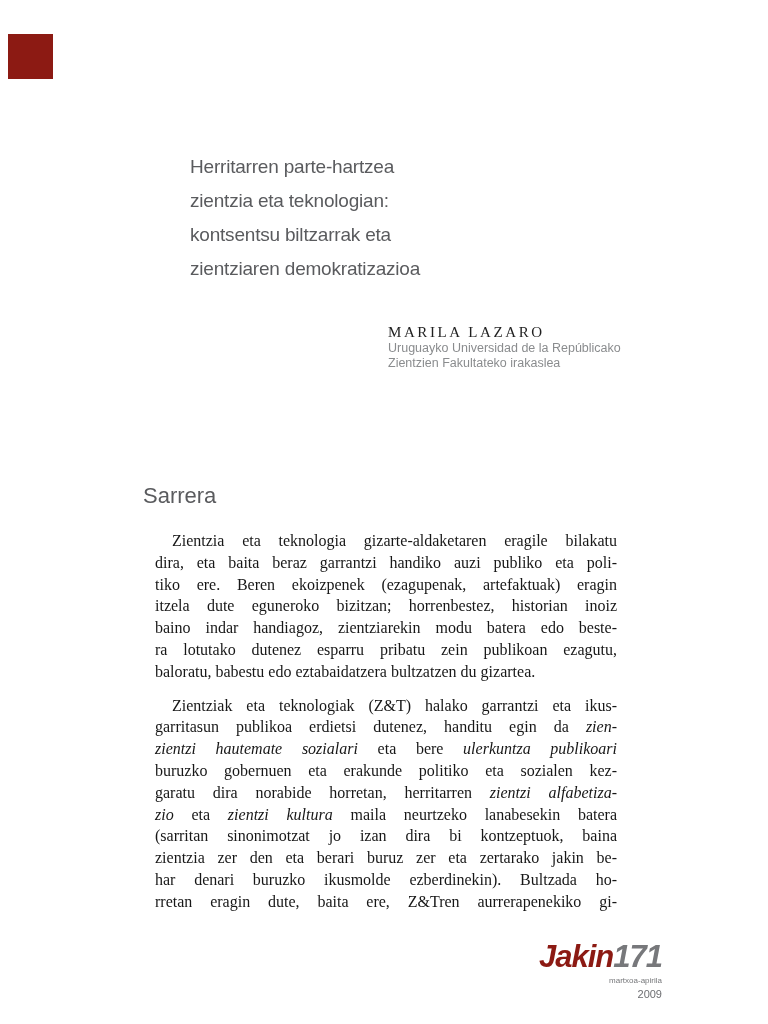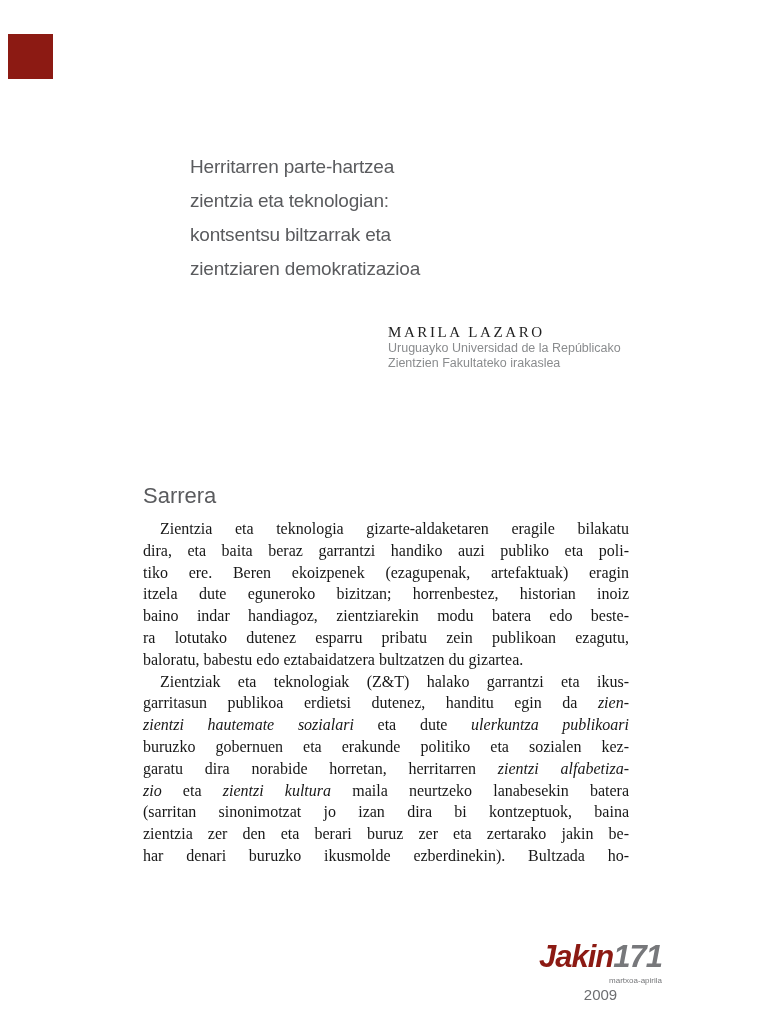--- a/index.html
+++ b/index.html
@@ -66,21 +66,21 @@
   .body-text {
     position: absolute;
     left: 143px;
     top: 518px;
     width: 486px;
     font-family: "Liberation Serif", serif;
     font-size: 16px;
     line-height: 21.8px;
     color: #171717;
   }
-  .para { margin: 0; }
+  .para { margin: 12px; }
   .para .line {
     text-align: justify;
     text-align-last: justify;
   }
   .para .line.last {
     text-align-last: left;
   }
   .para .line.indent {
     text-indent: 17px;
   }
@@ -100,24 +100,23 @@
   }
   .logo-jakin { color: var(--accent); }
   .logo-num { color: #77787b; }
   .issue-line {
     font-size: 8px;
     line-height: 9px;
     color: #77787b;
     margin-top: 4px;
   }
   .issue-year {
-    font-size: 15px;
+    font-size: 11px;
     line-height: 11px;
     color: #6d6e71;
-    text-align: center;
   }
 </style>
 </head>
 <body>
 
 <div class="page">
 
   <div class="corner-square"></div>
 
   <div class="title-block">
@@ -141,27 +140,28 @@
         <div class="line"><span>dira, eta baita beraz garrantzi handiko auzi publiko eta poli-</span></div>
         <div class="line"><span>tiko ere. Beren ekoizpenek (ezagupenak, artefaktuak) eragin</span></div>
         <div class="line"><span>itzela dute eguneroko bizitzan; horrenbestez, historian inoiz</span></div>
         <div class="line"><span>baino indar handiagoz, zientziarekin modu batera edo beste-</span></div>
         <div class="line"><span>ra lotutako dutenez esparru pribatu zein publikoan ezagutu,</span></div>
         <div class="line last"><span>baloratu, babestu edo eztabaidatzera bultzatzen du gizartea.</span></div>
       </div>
       <div class="para">
         <div class="line indent"><span>Zientziak eta teknologiak (Z&amp;T) halako garrantzi eta ikus-</span></div>
         <div class="line"><span>garritasun publikoa erdietsi dutenez, handitu egin da </span><i>zien-</i></div>
-        <div class="line"><i>zientzi hautemate sozialari</i><span> eta dute </span><i>ulerkuntza publikoari</i></div>
+        <div class="line"><i>zientzi hautemate sozialari</i><span> eta bere </span><i>ulerkuntza publikoari</i></div>
         <div class="line"><span>buruzko gobernuen eta erakunde politiko eta sozialen kez-</span></div>
         <div class="line"><span>garatu dira norabide horretan, herritarren </span><i>zientzi alfabetiza-</i></div>
         <div class="line"><i>zio</i><span> eta </span><i>zientzi kultura</i><span> maila neurtzeko lanabesekin batera</span></div>
         <div class="line"><span>(sarritan sinonimotzat jo izan dira bi kontzeptuok, baina</span></div>
         <div class="line"><span>zientzia zer den eta berari buruz zer eta zertarako jakin be-</span></div>
         <div class="line"><span>har denari buruzko ikusmolde ezberdinekin). Bultzada ho-</span></div>
+        <div class="line"><span>rretan eragin dute, baita ere, Z&amp;Tren aurrerapenekiko gi-</span></div>
       </div>
     </div>
 
   <div class="footer-logo">
     <div class="logo-row">
       <span class="logo-jakin">Jakin</span><span class="logo-num">171</span>
     </div>
     <div class="issue-line">martxoa-apirila</div>
     <div class="issue-line issue-year">2009</div>
   </div>

